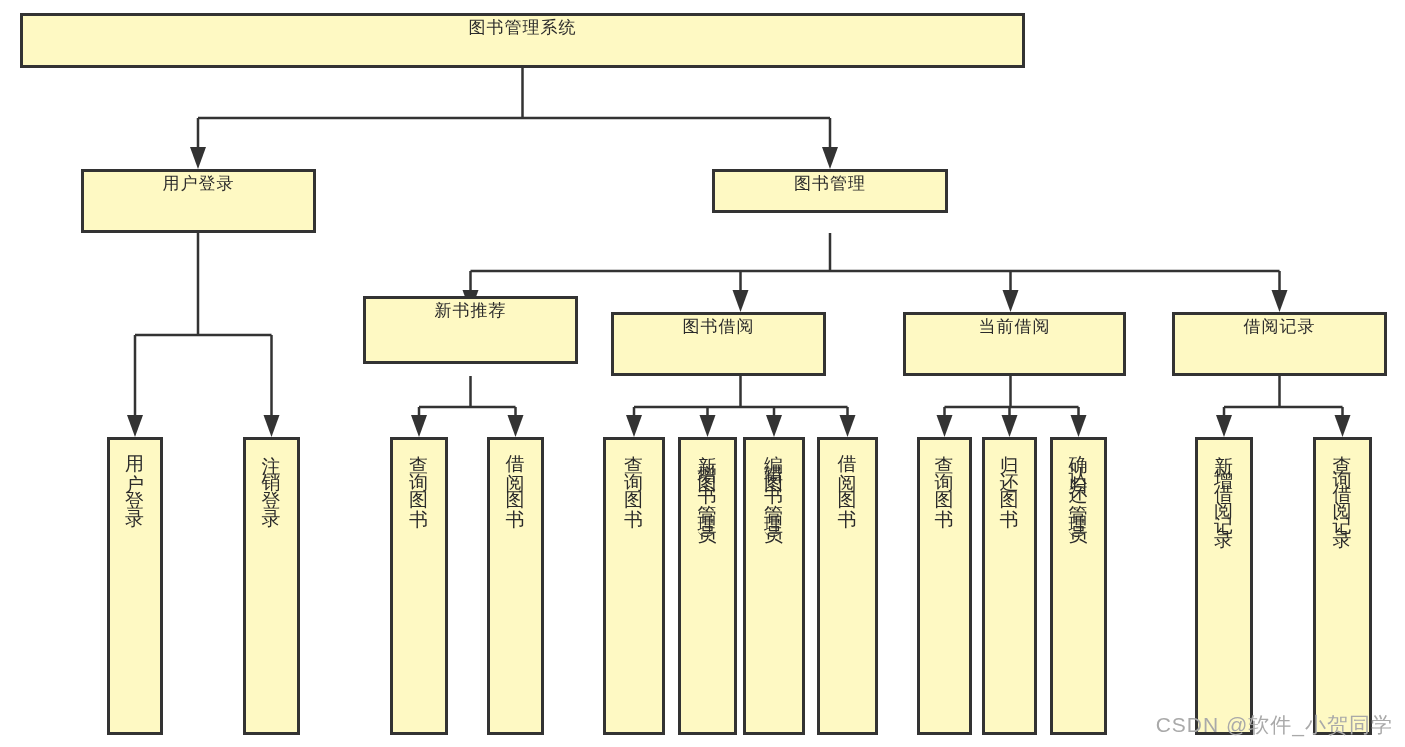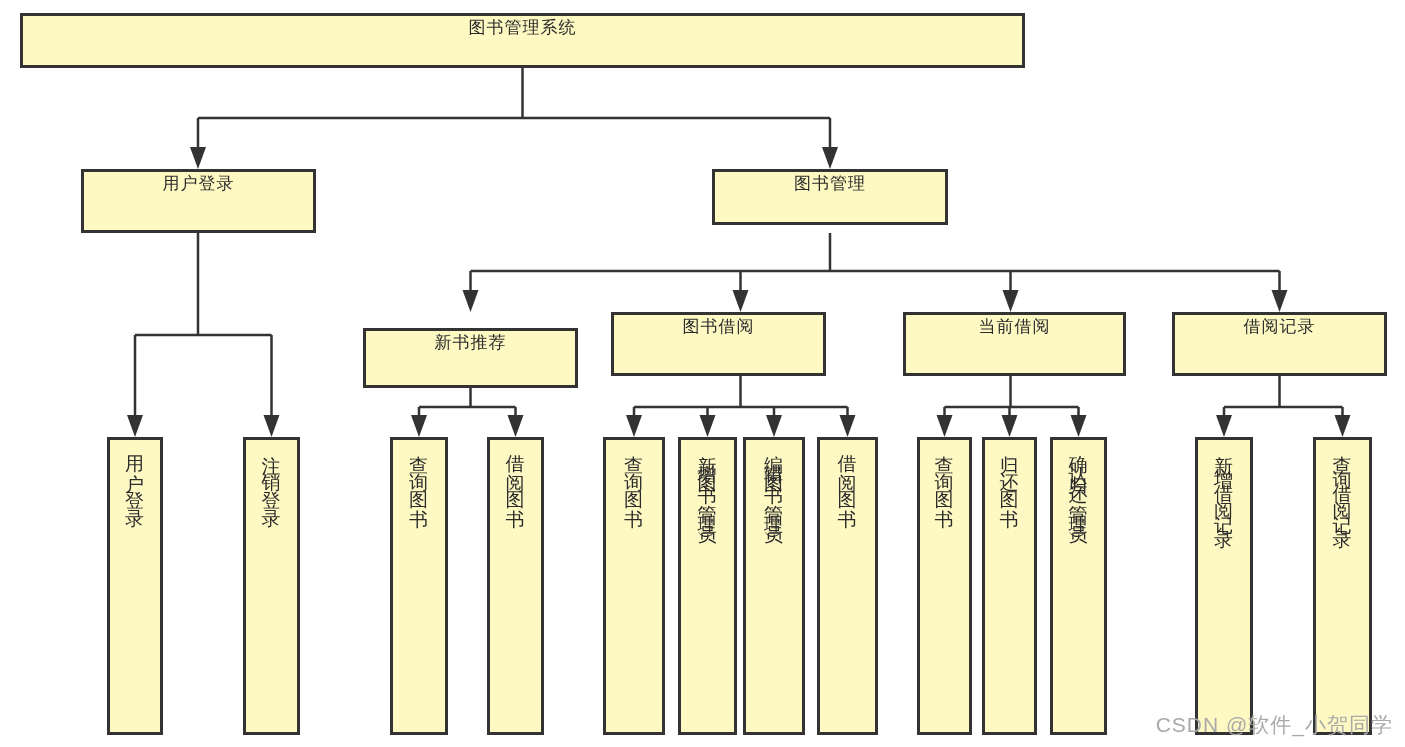--- a/index.html
+++ b/index.html
@@ -101,25 +101,25 @@
     <polygon points="1334.5,415 1350.5,415 1342.5,437"></polygon>
   </svg>
 
   <div class="node hnode root-node" style="left:20px; top:13px; width:1005px; height:55px;">
     <span>图书管理系统</span>
   </div>
 
   <div class="node hnode" style="left:81px; top:169px; width:235px; height:64px;">
     <span>用户登录</span>
   </div>
-  <div class="node hnode" style="left:712px; top:169px; width:236px; height:56px;">
+  <div class="node hnode" style="left:712px; top:169px; width:236px; height:44px;">
     <span>图书管理</span>
   </div>
 
-  <div class="node hnode" style="left:363px; top:328px; width:215px; height:60px;">
+  <div class="node hnode" style="left:363px; top:296px; width:215px; height:68px;">
     <span>新书推荐</span>
   </div>
   <div class="node hnode" style="left:611px; top:312px; width:215px; height:64px;">
     <span>图书借阅</span>
   </div>
   <div class="node hnode" style="left:903px; top:312px; width:223px; height:64px;">
     <span>当前借阅</span>
   </div>
   <div class="node hnode" style="left:1172px; top:312px; width:215px; height:64px;">
     <span>借阅记录</span>

